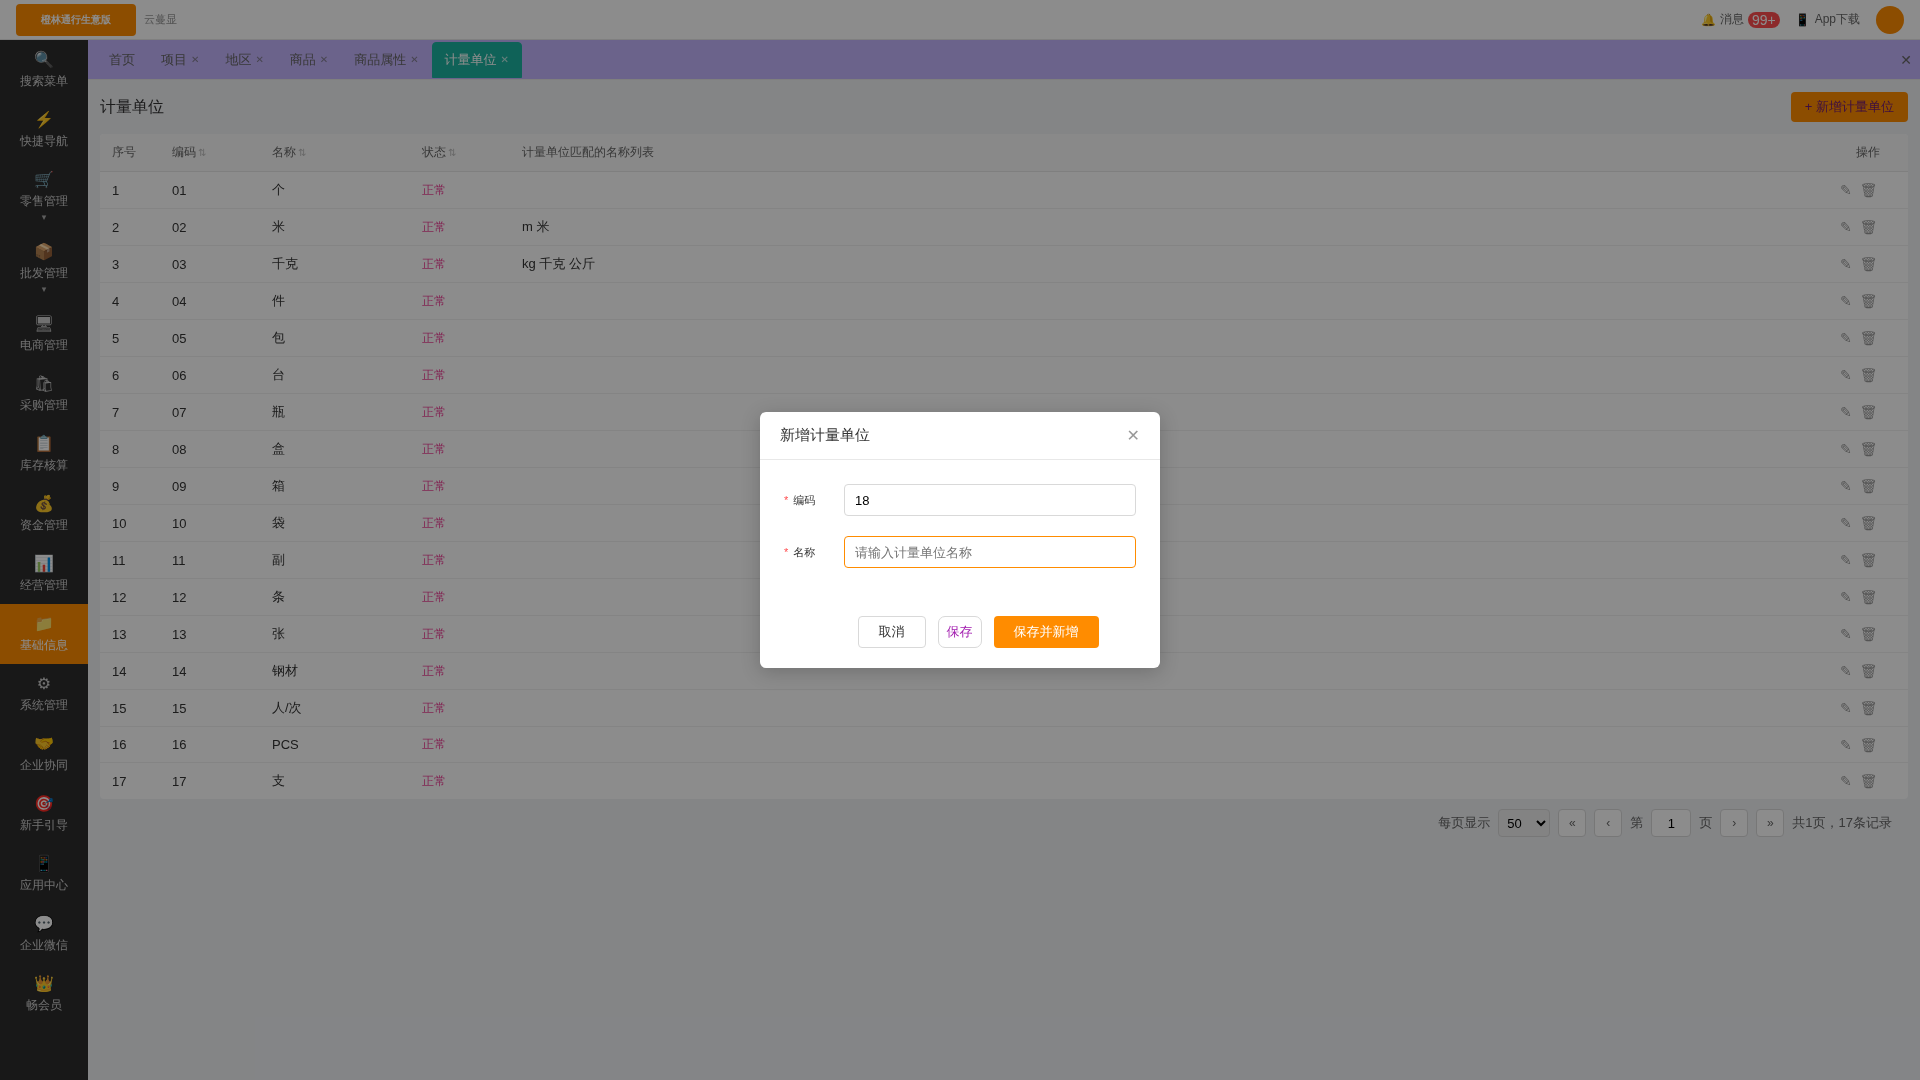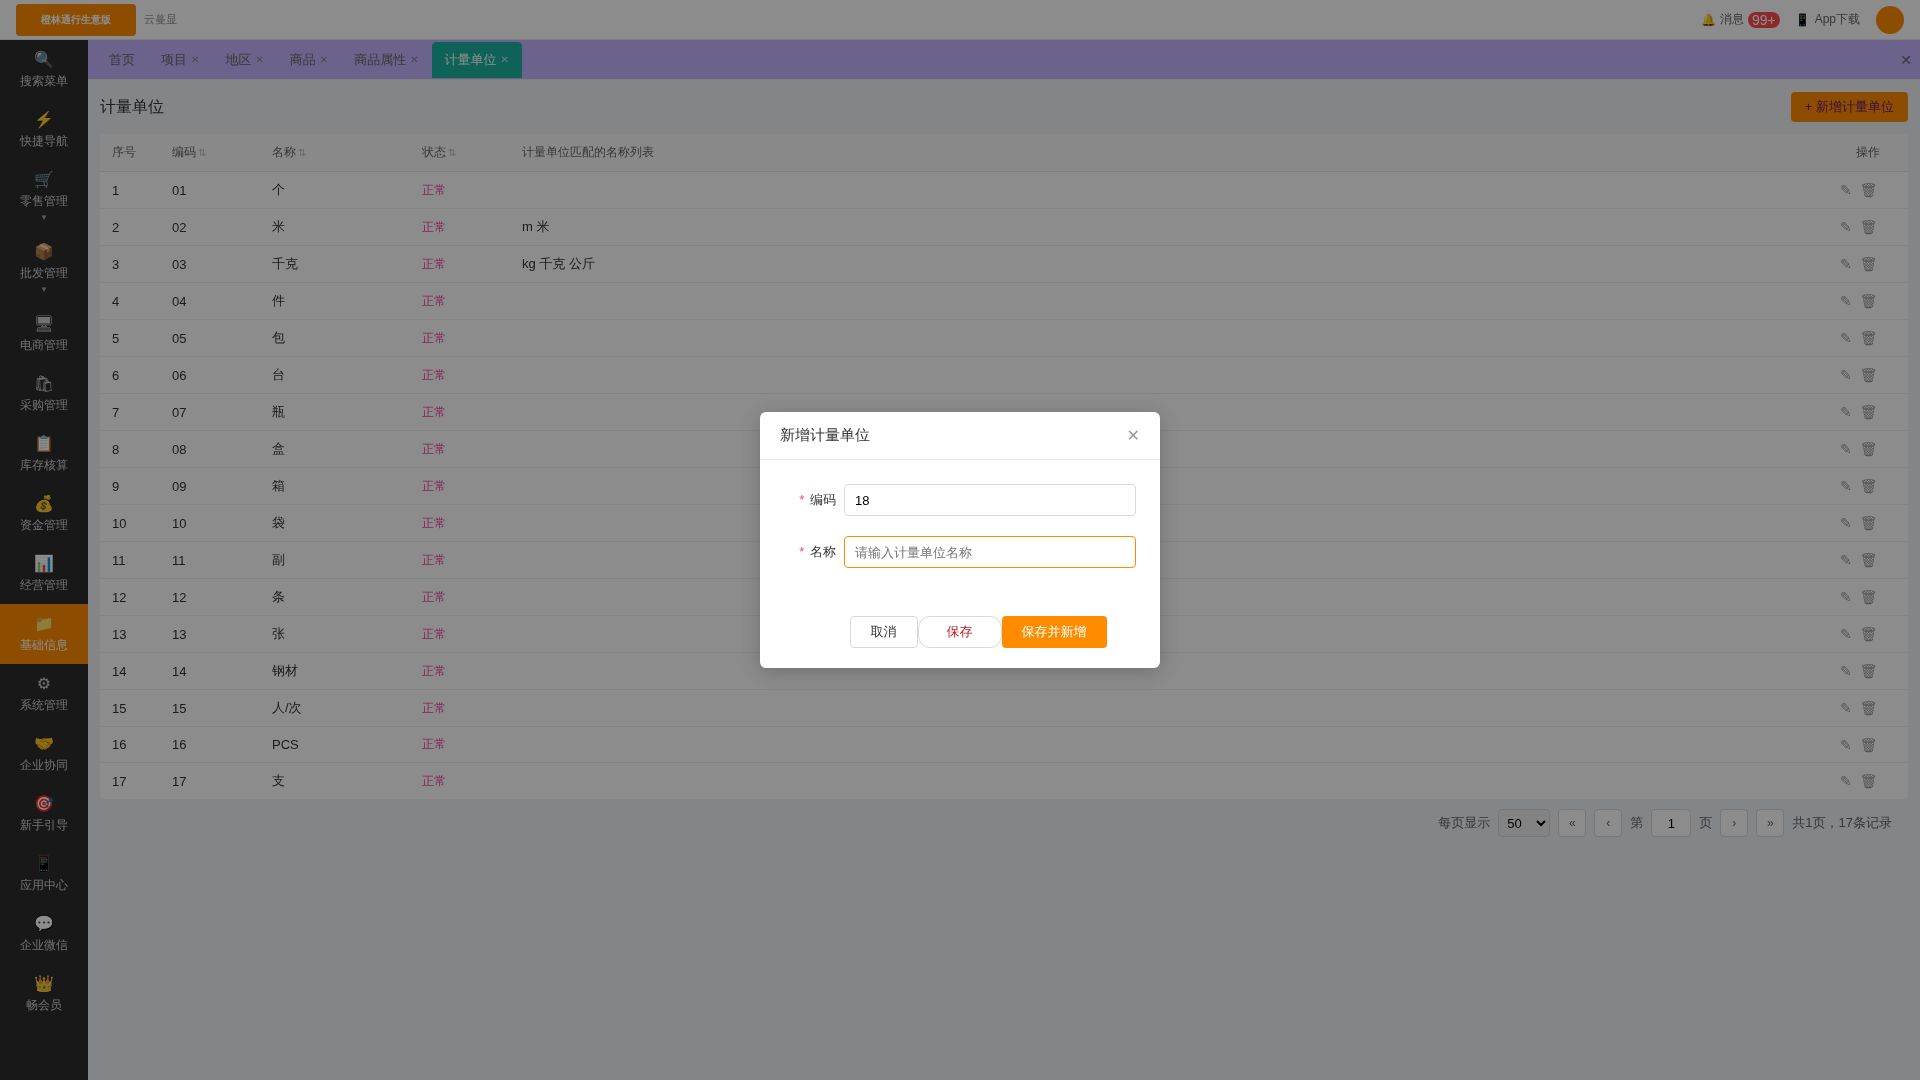--- a/index.html
+++ b/index.html
@@ -50,27 +50,27 @@
     .page-size-select { height: 28px; border: 1px solid #d9d9d9; border-radius: 4px; padding: 0 4px; font-size: 13px; }
 
     
     .modal-overlay { position: fixed; top: 0; left: 0; right: 0; bottom: 0; background: rgba(0,0,0,0.45); z-index: 200; display: flex; align-items: center; justify-content: center; }
     .modal { background: #fff; border-radius: 6px; width: 400px; box-shadow: 0 4px 20px rgba(0,0,0,0.2); }
     .modal-header { display: flex; align-items: center; justify-content: space-between; padding: 14px 20px; border-bottom: 1px solid #e8e8e8; }
     .modal-title { font-size: 15px; font-weight: 500; color: #333; }
     .modal-close { font-size: 16px; color: #999; cursor: pointer; background: none; border: none; }
     .modal-body { padding: 24px 24px 16px; }
     .form-item { display: flex; align-items: center; margin-bottom: 20px; }
-    .form-label { width: 60px; text-align: right; font-size: 13px; color: #333; padding-right: 8px; }
+    .form-label { width: 60px; text-align: left; font-size: 11px; color: #333; padding-right: 8px; }
     .required { color: #ff4d4f; margin-right: 2px; }
     .form-input { flex: 1; height: 32px; border: 1px solid #d9d9d9; border-radius: 4px; padding: 0 10px; font-size: 13px; outline: none; }
     .form-input.highlighted { border-color: #ff8c00; }
-    .modal-footer { display: flex; align-items: flex-end; justify-content: center; padding: 12px 20px 20px; margin-left: 36px; }
+    .modal-footer { display: flex; align-items: flex-end; justify-content: center; gap: 12px; padding: 12px 20px 20px; margin-left: 36px; }
     .btn-cancel { height: 32px; padding: 0 20px; border: 1px solid #d9d9d9; background: #fff; border-radius: 4px; font-size: 13px; cursor: pointer; color: #333; }
-    .btn-save { height: 32px; padding: 0 28px; border: 1px solid #d9d9d9; background: #fff; border-radius: 12px; font-size: 13px; cursor: pointer; color: #b91c1c; }
+    .btn-save { height: 32px; padding: 0 8px; border: 1px solid #d9d9d9; background: #fff; border-radius: 7px; font-size: 13px; cursor: pointer; color: #a21caf; }
     .btn-save-new { height: 32px; padding: 0 20px; border: none; background: #ff8c00; border-radius: 4px; font-size: 13px; cursor: pointer; color: #fff; }
 
     .col-seq { width: 60px; }
     .col-code { width: 100px; }
     .col-name { width: 150px; }
     .col-status { width: 100px; }
     .col-match { }
     .col-action { width: 80px; text-align: center; }
 
     .sort-icon { font-size: 10px; color: #bbb; margin-left: 2px; }

